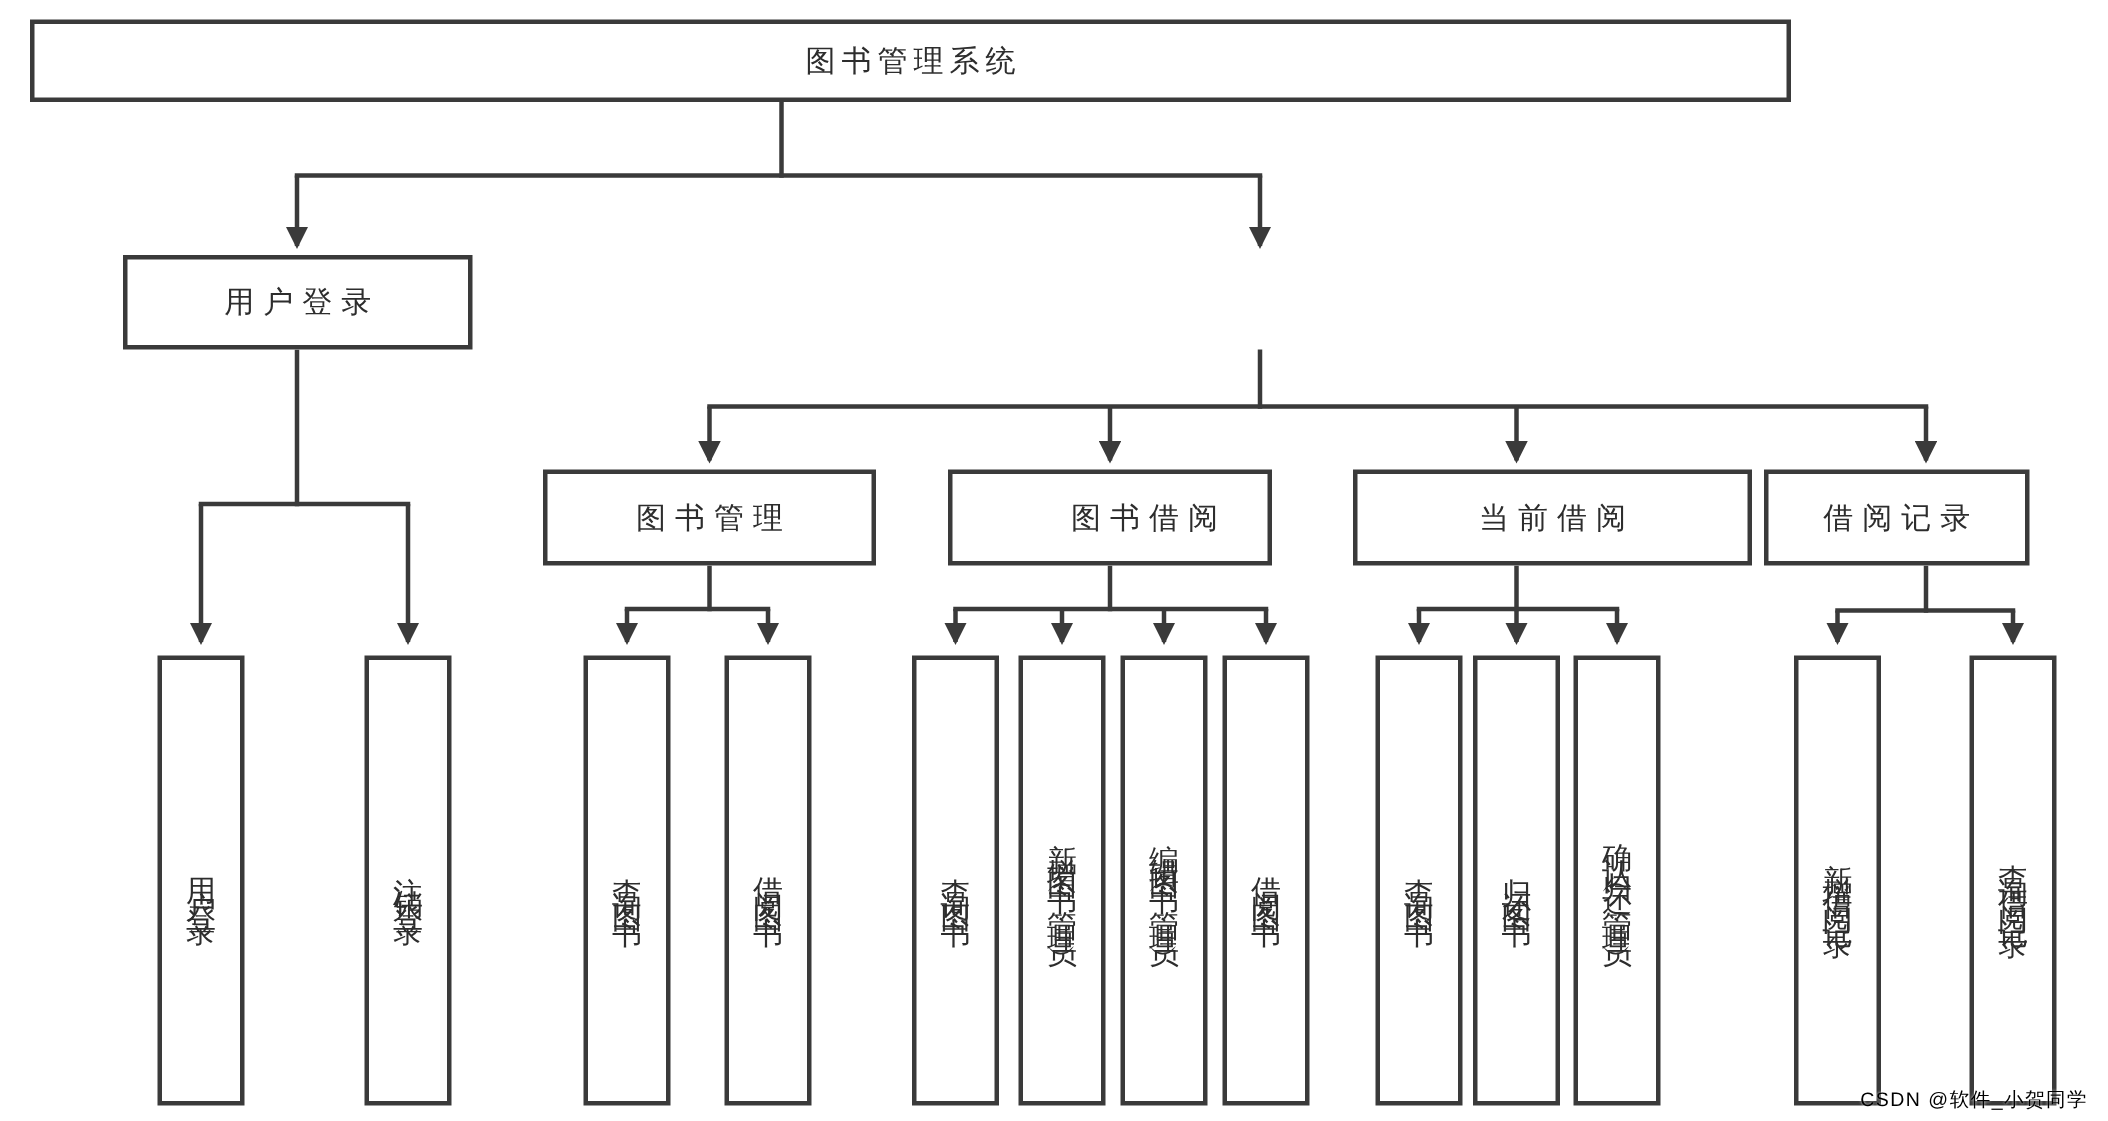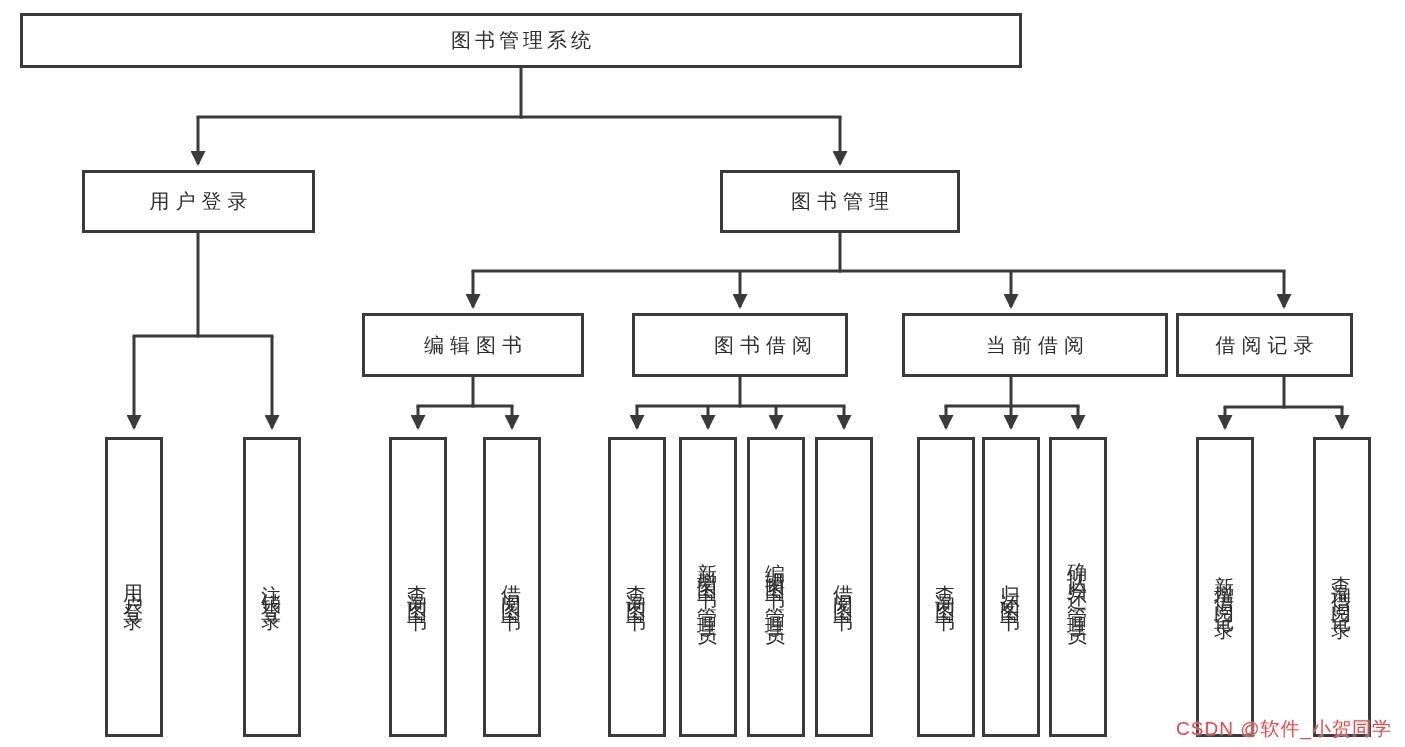--- a/index.html
+++ b/index.html
@@ -57,22 +57,22 @@
     text-orientation: mixed;
     font-size: 20px;
     color: #2d2d2d;
     letter-spacing: 9px;
     white-space: nowrap;
   }
   .watermark {
     position: absolute;
     right: 13px;
     bottom: 5px;
-    font-size: 19px;
-    color: #ef4444;
+    font-size: 13px;
+    color: #000000;
     letter-spacing: 1px;
     text-shadow: 0 0 2px #ffffff;
     white-space: nowrap;
     pointer-events: none;
   }
 </style>
 </head>
 <body>
 
 <div id="canvas">
@@ -120,26 +120,25 @@
       <line x1="1011" y1="406" x2="1011" y2="428" marker-end="url(#arrow)"></line>
       <line x1="1078" y1="406" x2="1078" y2="428" marker-end="url(#arrow)"></line>
 
       <line x1="1284" y1="377" x2="1284" y2="408.5"></line>
       <line x1="1223.5" y1="407" x2="1343.5" y2="407"></line>
       <line x1="1225" y1="407" x2="1225" y2="428" marker-end="url(#arrow)"></line>
       <line x1="1342" y1="407" x2="1342" y2="428" marker-end="url(#arrow)"></line>
     </g>
   </svg>
 
-  <div class="hbox root" style="left:20px; top:13px; width:1002px; height:55px;">图书管理系统</div>
+  <div class="hbox root" style="left:20px; top:13px; width:1174px; height:55px;">图书管理系统</div>
 
   <div class="hbox" style="left:82px; top:170px; width:233px; height:63px;">用户登录</div>
-  <div class="hbox" style="left:720px; top:170px; width:240px; height:63px;">图书管理</div>
 
-  <div class="hbox" style="left:362px; top:313px; width:222px; height:64px;">编辑图书</div>
+  <div class="hbox" style="left:362px; top:313px; width:222px; height:64px;">图书管理</div>
   <div class="hbox" style="left:632px; top:313px; width:216px; height:64px;padding-left:46px;">图书借阅</div>
   <div class="hbox" style="left:902px; top:313px; width:266px; height:64px;">当前借阅</div>
   <div class="hbox" style="left:1176px; top:313px; width:177px; height:64px;">借阅记录</div>
 
   <div class="vbox" style="left:105px;">
     <span class="vtext">用户登录</span>
   </div>
   <div class="vbox" style="left:243px;">
     <span class="vtext">注销登录</span>
   </div>

